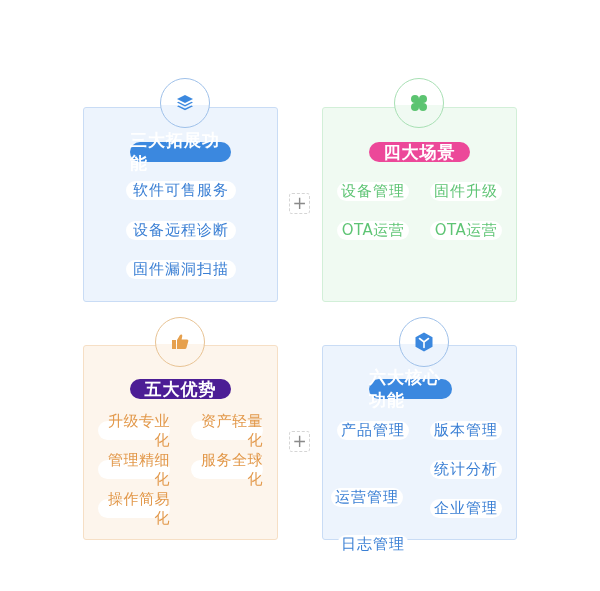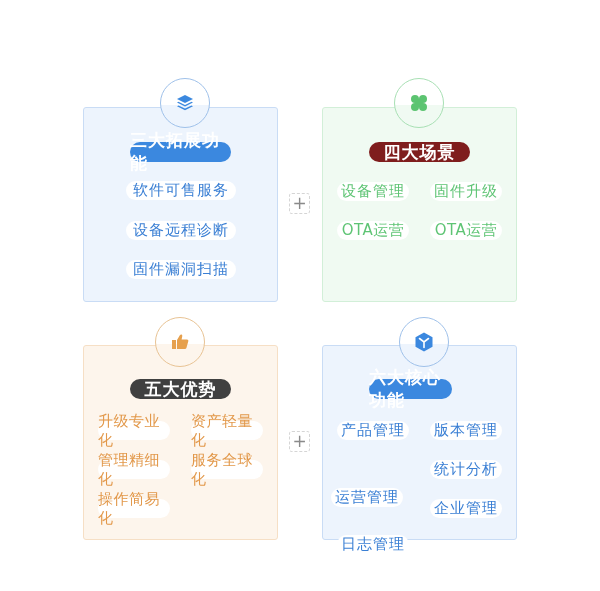--- a/index.html
+++ b/index.html
@@ -32,35 +32,35 @@
     position: absolute;
     height: 20px;
     border-radius: 10px;
     color: #ffffff;
     font-size: 17px;
     font-weight: bold;
     letter-spacing: 1px;
     display: flex; align-items: center; justify-content: center;
   }
   .header-pill.blue   { background: #3b88df; }
-  .header-pill.green  { background: #7f1d1d; }
-  .header-pill.orange { background: #404040; }
+  .header-pill.green  { background: #ec4899; }
+  .header-pill.orange { background: #4c1d95; }
 
   .item-pill {
     position: absolute;
     height: 19px;
     border-radius: 10px;
     background: #ffffff;
     font-size: 15px;
     letter-spacing: 1px;
     display: flex; align-items: center; justify-content: center;
   }
   .item-pill.blue   { color: #3a7fd4; }
   .item-pill.green  { color: #5ec474; }
-  .item-pill.orange { color: #e2984a; }
+  .item-pill.orange { color: #e2984a; text-align: right; }
 
   .plus-btn {
     position: absolute;
     width: 21px; height: 21px;
     border: 1.5px dashed #d5d5d5;
     border-radius: 3px;
     display: flex; align-items: center; justify-content: center;
     color: #8a8a8a;
     font-size: 17px;
     line-height: 1;

